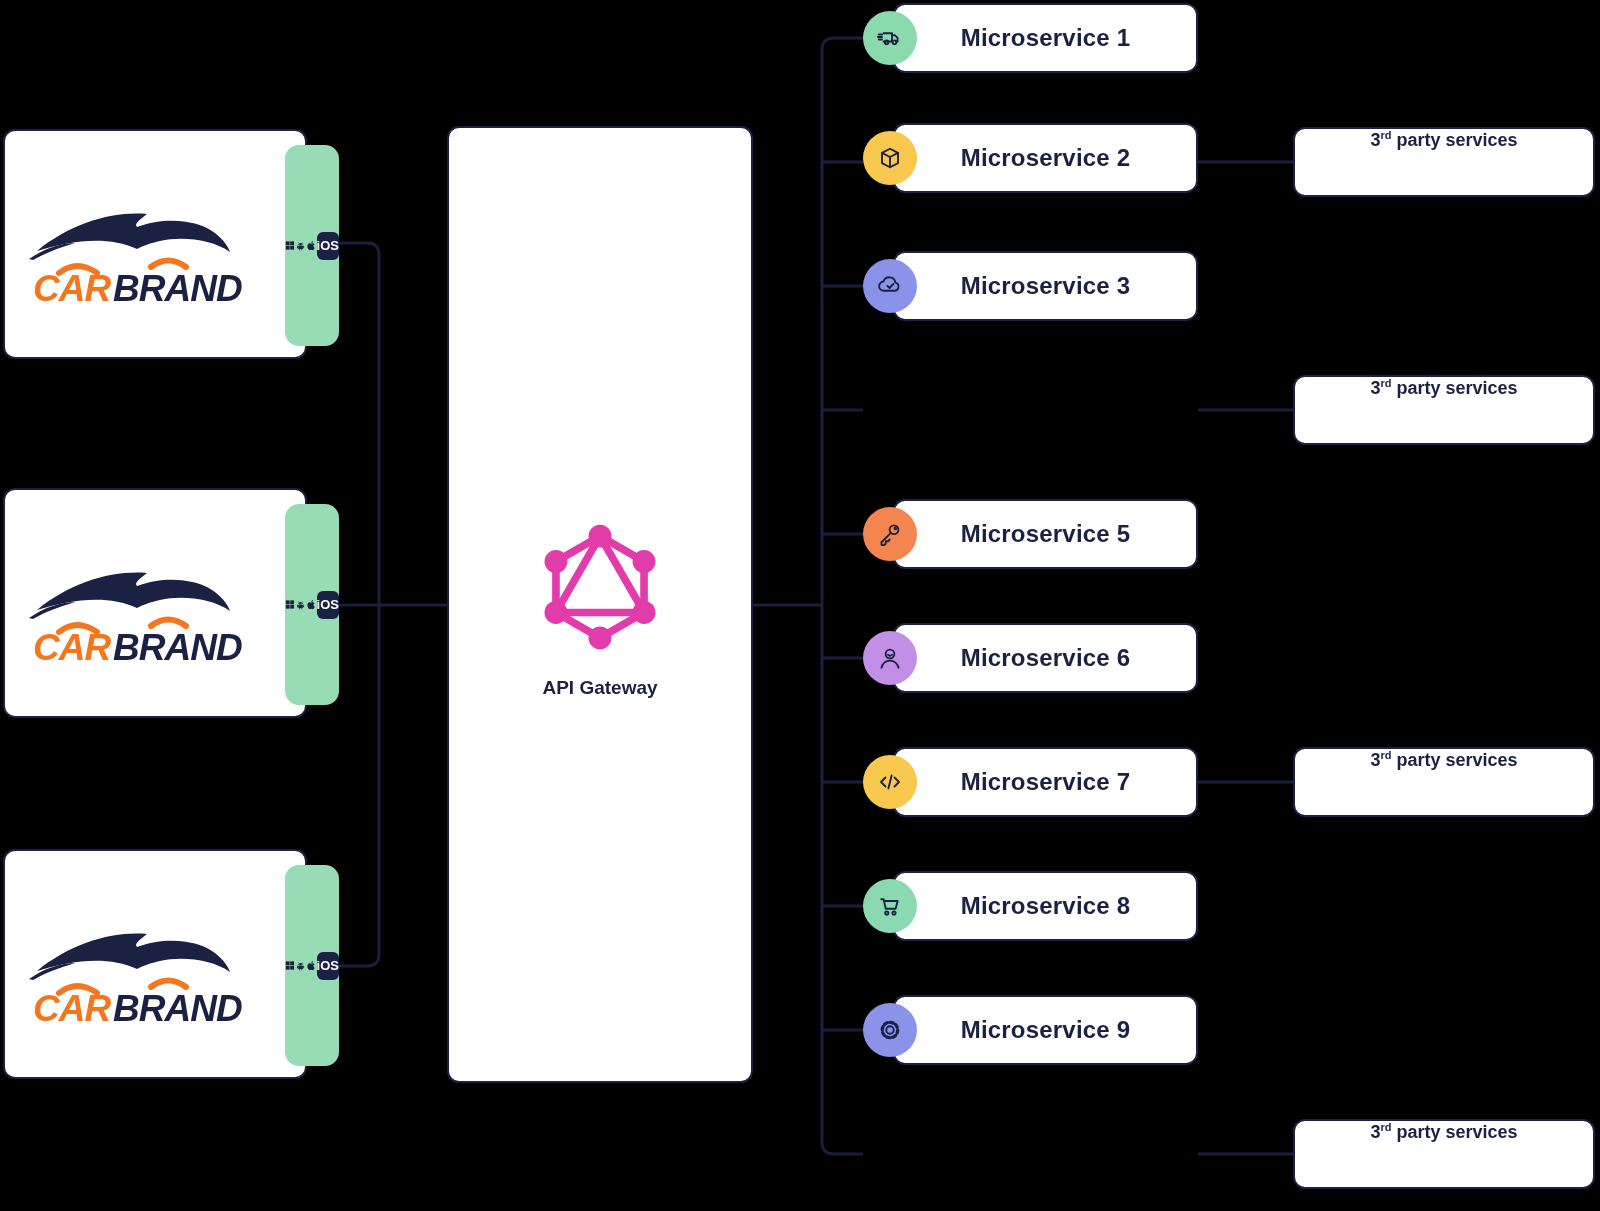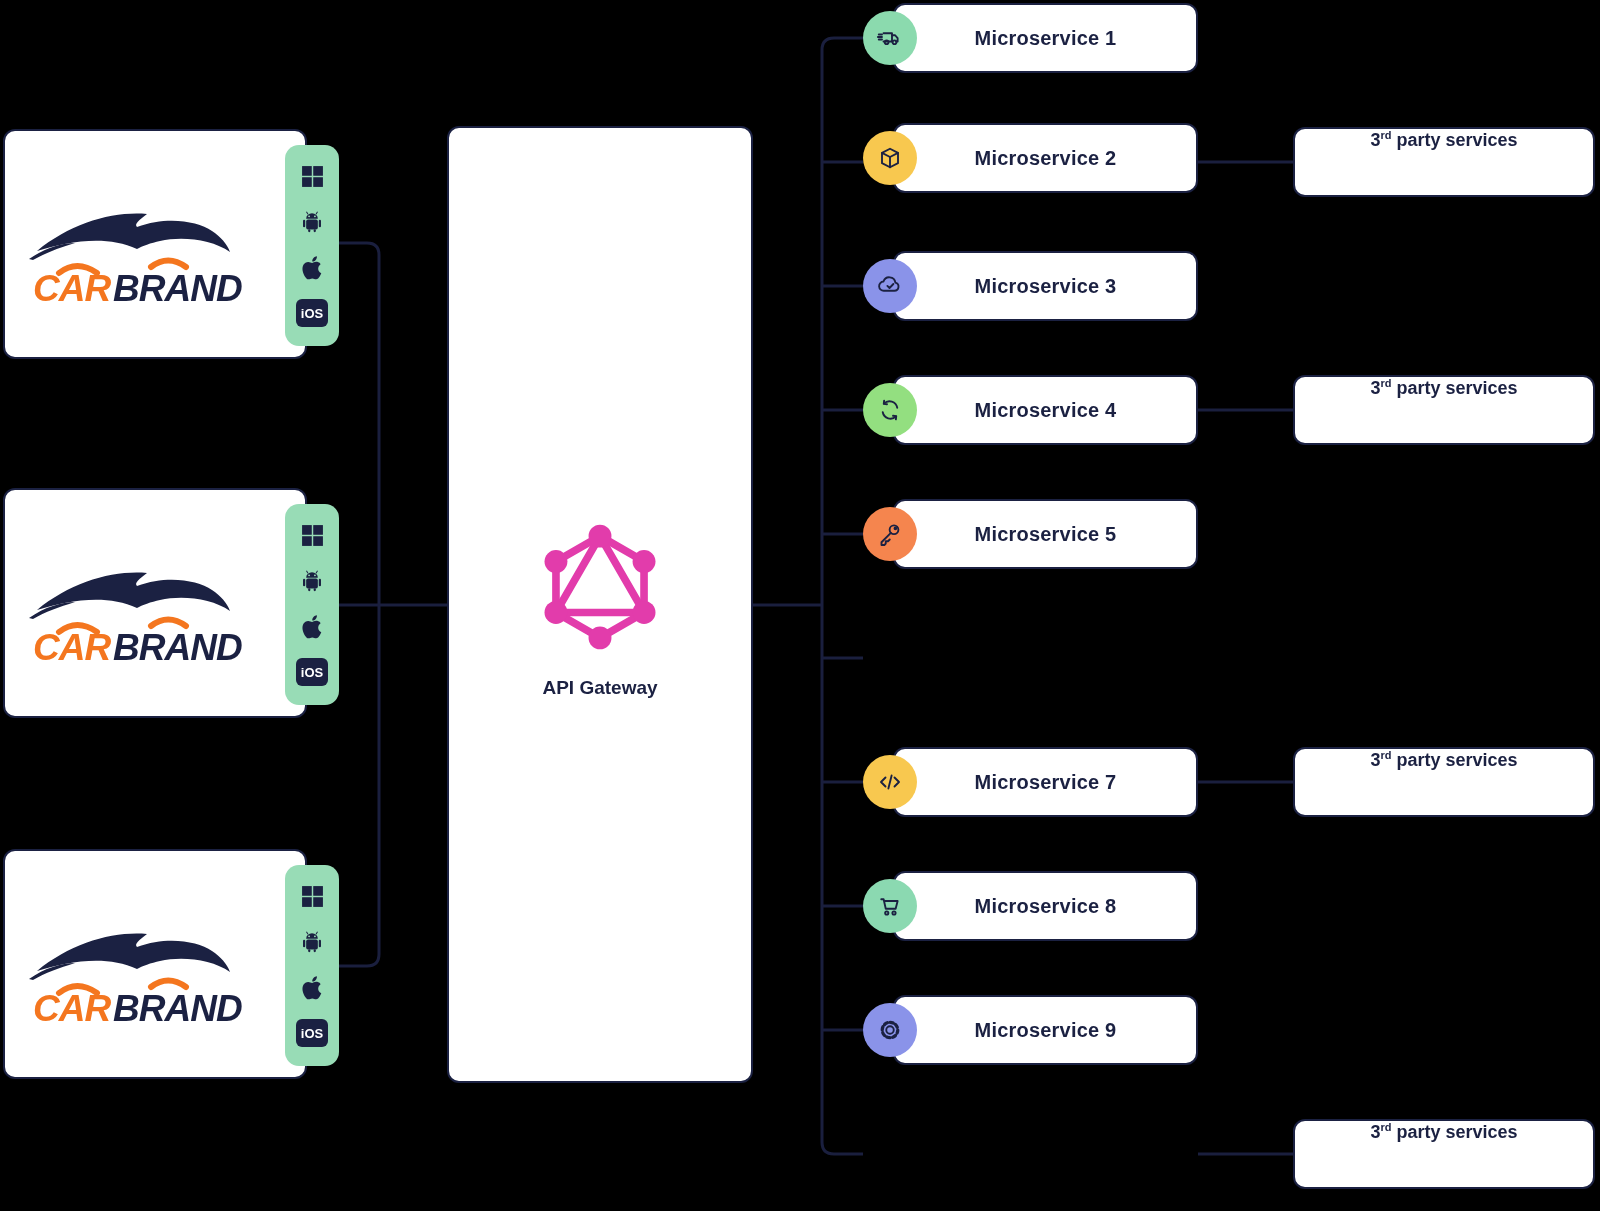--- a/index.html
+++ b/index.html
@@ -9,36 +9,36 @@
   *{margin:0;padding:0;box-sizing:border-box}
   body{background:var(--background);font-family:"Liberation Sans",sans-serif;}
   .stage{position:relative;width:1600px;height:1211px;background:var(--background);overflow:hidden}
   .lines{position:absolute;left:0;top:0;z-index:0}
   .lines path{stroke:var(--line);stroke-width:3;fill:none}
 
   .card{position:absolute;background:var(--card_bg);border:2px solid var(--border);border-radius:12px}
   .client-card{left:3px;width:304px;height:230px;z-index:2}
   .client-logo{position:absolute;left:16px;top:52px;width:236px;height:126px}
   .pill{position:absolute;left:280px;top:14px;width:54px;height:201px;background:var(--mint_pill);
-        border-radius:14px;display:flex;flex-direction:column;align-items:center;justify-content:space-evenly;z-index:3}
+        border-radius:14px;display:flex;flex-direction:row;align-items:center;justify-content:space-evenly;z-index:3}
   .pill .fillico{fill:var(--text)}
   .ios-badge{width:32px;height:28px;background:var(--text);border-radius:6px;color:#fff;
              font-weight:bold;font-size:13px;display:flex;align-items:center;justify-content:center}
 
   .gateway{left:447px;top:126px;width:306px;height:957px;z-index:2}
   .gql-wrap{position:absolute;left:50%;top:389px;transform:translateX(-50%)}
   .gql{stroke:var(--pink);fill:none;stroke-width:6}
   .gql circle{fill:var(--pink);stroke:none}
   .gateway-label{position:absolute;left:0;right:0;top:549px;text-align:center;
                  font-size:19px;font-weight:bold;color:var(--text)}
 
   .ms-row{position:absolute;left:863px;width:335px;height:70px;z-index:2}
   .ms-box{position:absolute;left:30px;top:0;width:305px;height:70px;background:var(--card_bg);
           border:2px solid var(--border);border-radius:12px;display:flex;align-items:center;justify-content:center}
-  .ms-label{font-size:20px;font-weight:bold;color:var(--text);letter-spacing:.2px}
+  .ms-label{font-size:24px;font-weight:bold;color:var(--text);letter-spacing:.2px}
   .ms-circle{position:absolute;left:0;top:8px;width:54px;height:54px;border-radius:50%;
              display:flex;align-items:center;justify-content:center;z-index:4}
   .ico{stroke:var(--text);fill:none;stroke-width:1.5;stroke-linecap:round;stroke-linejoin:round}
 
   .tp-box{position:absolute;left:1293px;width:302px;height:70px;background:var(--card_bg);
           border:2px solid var(--border);border-radius:12px;display:flex;align-items:flex-start;justify-content:center;z-index:2}
   .tp-label{font-size:18px;font-weight:bold;color:var(--text)}
   .tp-label sup{font-size:11px}
 
   .car-swoosh{fill:var(--text)}
@@ -236,47 +236,46 @@
       <span class="ms-label">Microservice 3</span>
     </div>
     <div class="ms-circle" style="background-color: rgb(138, 147, 233);">
       <svg class="ico" width="30" height="30" viewBox="0 0 24 24">
         <path d="M7.2 15.8a3.7 3.7 0 01-.4-7.4 4.9 4.9 0 019.5.9 3.3 3.3 0 01-.8 6.5z"></path>
         <path d="M9.9 11.9l1.7 1.7 3.1-3.2"></path>
       </svg>
     </div>
   </div>
 
-  <div class="ms-row" style="top:375px">
-    <div class="ms-box">
-      <span class="ms-label">Microservice 4</span>
-    </div>
-    <div class="ms-circle" style="background-color: rgb(147, 223, 128);">
-      <svg class="ico" width="30" height="30" viewBox="0 0 24 24">
-        <path d="M17.8 10.2 A6.3 6.3 0 0 0 7.2 6.9"></path>
-        <path d="M9.6 7.4 L7 7.1 L7.3 4.5"></path>
-        <path d="M6.2 13.8 A6.3 6.3 0 0 0 16.8 17.1"></path>
-        <path d="M14.4 16.6 L17 16.9 L16.7 19.5"></path>
-      </svg>
-    </div>
-  </div>
 
   <div class="ms-row" style="top:499px">
     <div class="ms-box">
       <span class="ms-label">Microservice 5</span>
     </div>
     <div class="ms-circle" style="background-color: rgb(245, 133, 78);">
       <svg class="ico" width="30" height="30" viewBox="0 0 24 24">
         <circle cx="15.2" cy="8.6" r="3.5"></circle>
           <circle cx="16.3" cy="7.5" r="0.7"></circle>
         <path d="M12.7 11.1l-7.5 7.5v2.2h2.3l1.1-1.2v-1.8h1.8l1.4-1.4"></path>
       </svg>
     </div>
   </div>
 
+  <div class="ms-row" style="top:623px">
+    <div class="ms-box">
+      <span class="ms-label">Microservice 6</span>
+    </div>
+    <div class="ms-circle" style="background-color: rgb(193, 143, 230);">
+      <svg class="ico" width="30" height="30" viewBox="0 0 24 24">
+        <circle cx="12" cy="8.8" r="3.5"></circle>
+        <path d="M10.4 9.4a2 2 0 003.2 0"></path>
+        <path d="M5.2 19.8a6.9 6.9 0 0113.6 0"></path>
+      </svg>
+    </div>
+  </div>
 
   <div class="ms-row" style="top:747px">
     <div class="ms-box">
       <span class="ms-label">Microservice 7</span>
     </div>
     <div class="ms-circle" style="background-color: rgb(248, 200, 79);">
       <svg class="ico" width="30" height="30" viewBox="0 0 24 24">
         <path d="M8.4 8.4L4.8 12l3.6 3.6"></path>
           <path d="M15.6 8.4L19.2 12l-3.6 3.6"></path>
           <path d="M13.3 6.8l-2.6 10.4"></path>

